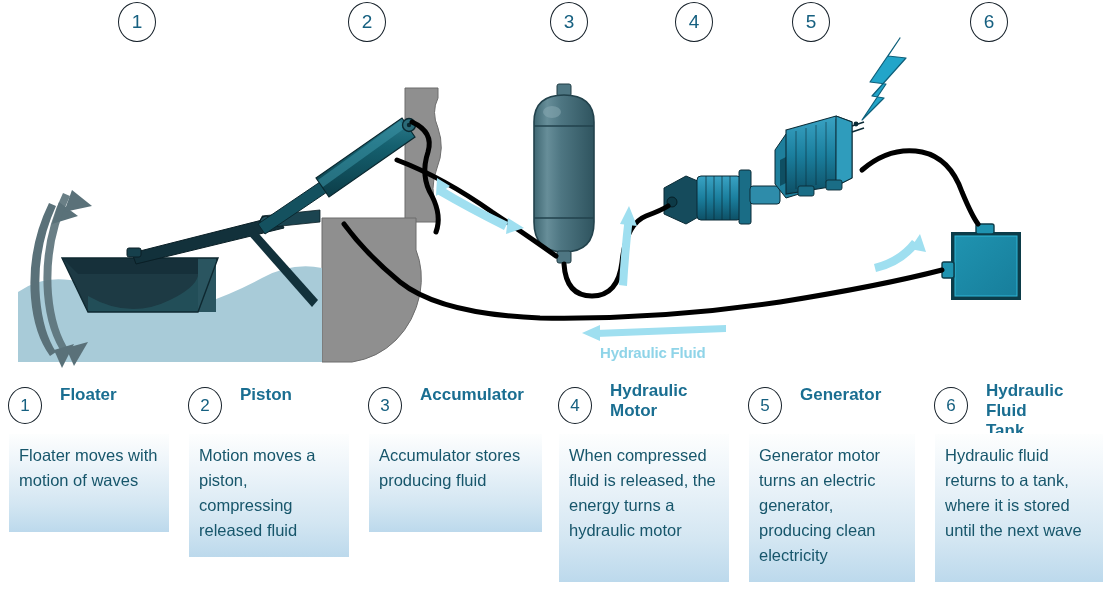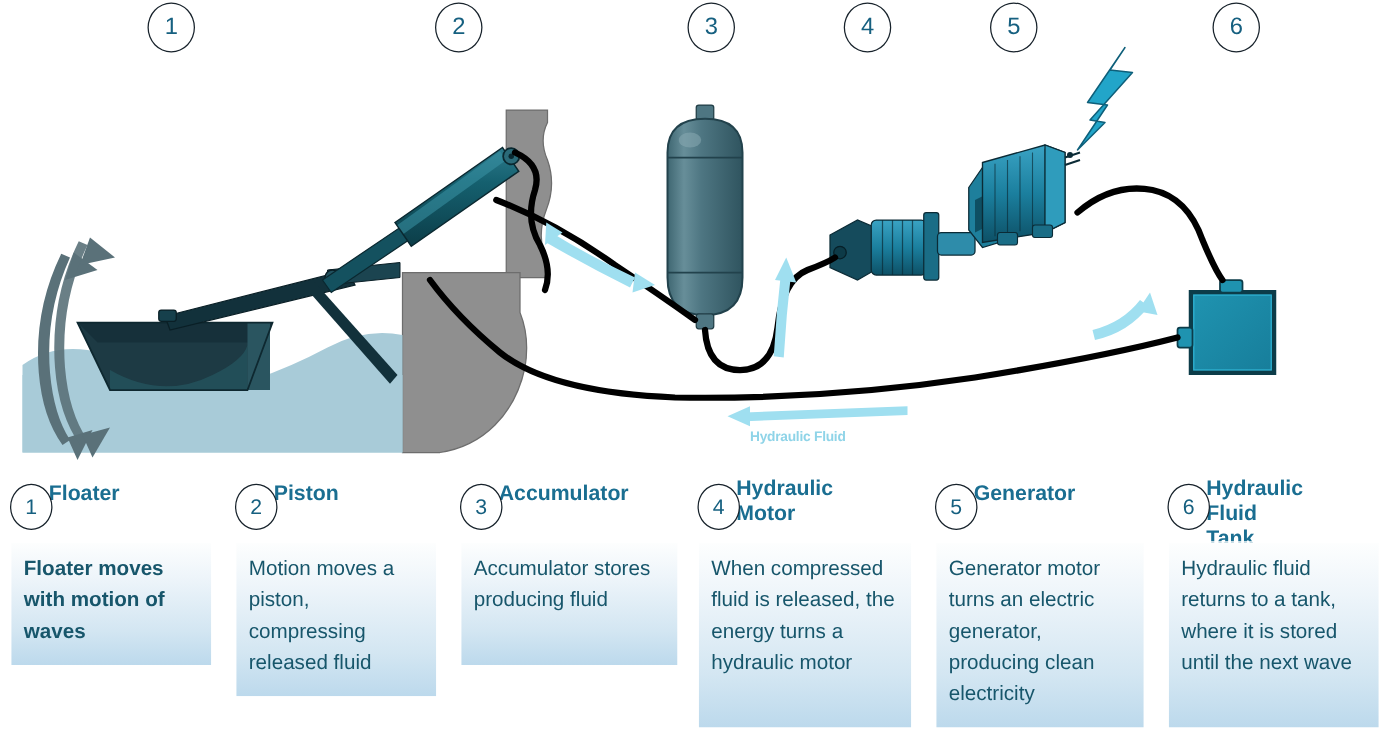--- a/index.html
+++ b/index.html
@@ -21,34 +21,34 @@
   #legend{position:absolute;left:0;top:385px;width:1112px;height:210px;}
   .legend-col{position:absolute;top:0;}
   .legend-head{position:relative;height:48px;}
   .legend-circle{
     position:absolute;left:0;top:2px;width:34px;height:37px;border-radius:50%;
     background:#ffffff;border:1.6px solid #17222b;
     display:flex;align-items:center;justify-content:center;
     font-size:17px;color:#166080;box-sizing:border-box;z-index:2;
   }
   .legend-title{
-    position:absolute;left:31px;top:0px;
+    position:absolute;left:52px;top:0px;
     font-size:17px;font-weight:bold;color:#1a6e91;
     line-height:20px;letter-spacing:0px;white-space:pre-line;
   }
   .legend-box{
     position:absolute;top:48px;left:0;
     background:linear-gradient(to bottom,#fdfefe 0%,#eef5fa 28%,#d3e6f2 72%,#bcd9ec 100%);
     border:1px solid #ffffff;
     box-sizing:border-box;
     padding:9px 8px 9px 10px;
     font-size:16.5px;line-height:25px;color:#17566b;
   }
   .hf-label{
-    position:absolute;font-size:11px;font-weight:bold;color:#8fd4e8;
+    position:absolute;font-size:15px;font-weight:bold;color:#8fd4e8;
     letter-spacing:-0.2px;
   }
 </style>
 </head>
 <body>
 
 <div>
   <div class="top-circle" style="left:118px;top:2px;">
       <span>1</span>
     </div>
@@ -238,21 +238,21 @@
 
 <div id="legend">
 
   <div class="legend-col" style="left:8px;">
     <div class="legend-head">
       <div class="legend-circle">
           <span>1</span>
         </div>
       <div class="legend-title">Floater</div>
     </div>
-    <div class="legend-box" style="width:162px;height:100px;font-weight:bold;">Floater moves with motion of waves</div>
+    <div class="legend-box" style="width:162px;height:100px;">Floater moves with motion of waves</div>
   </div>
 
   <div class="legend-col" style="left:188px;">
     <div class="legend-head">
       <div class="legend-circle">
           <span>2</span>
         </div>
       <div class="legend-title">Piston</div>
     </div>
     <div class="legend-box" style="width:162px;height:125px;">Motion moves a piston, compressing released fluid</div>

